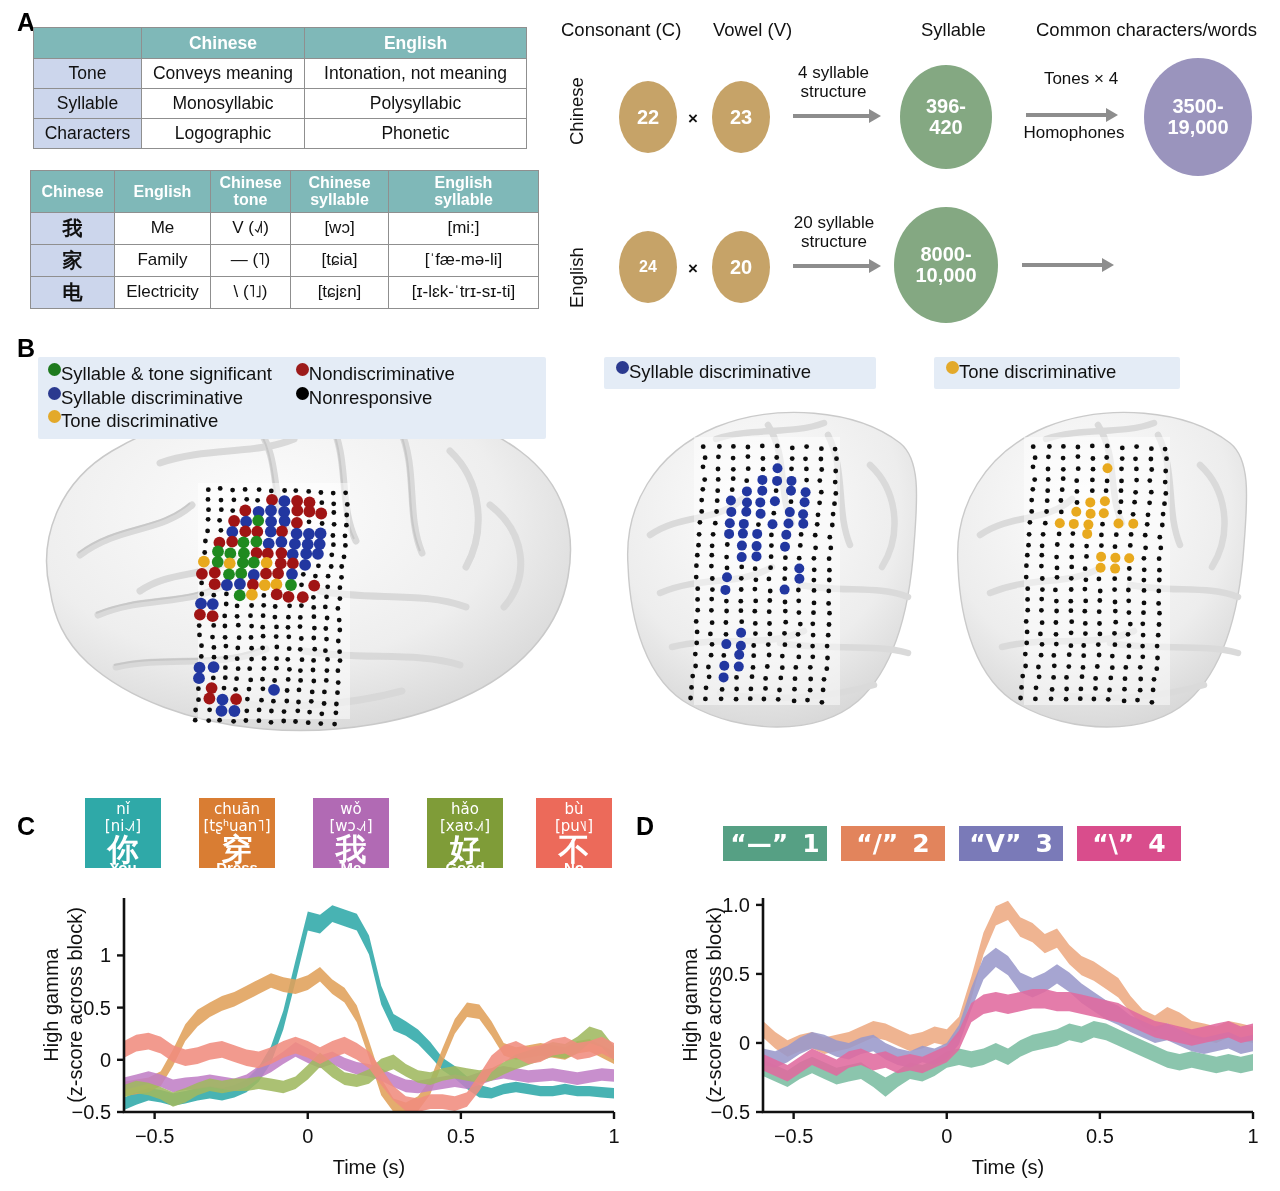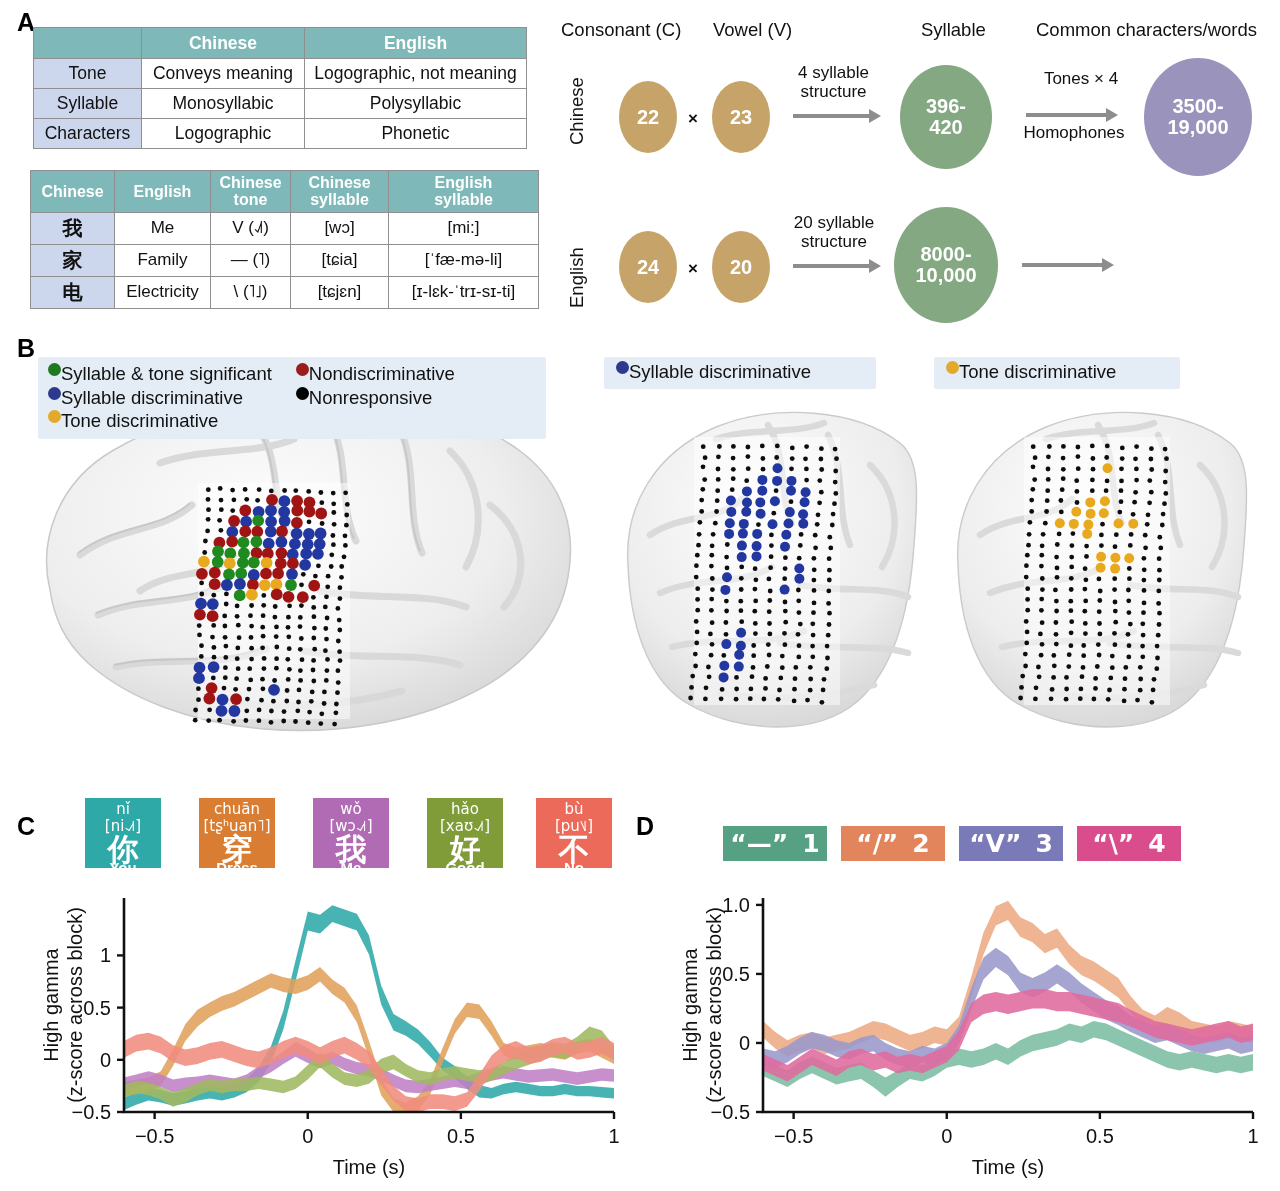--- a/index.html
+++ b/index.html
@@ -119,21 +119,21 @@
     <tr>
       <th style="width:108px; background:#7fb8b8;"></th>
       <th style="width:163px;">Chinese</th>
       <th style="width:222px;">English</th>
     </tr>
   </thead>
   <tbody>
     <tr>
       <td class="rowhead">Tone</td>
       <td>Conveys meaning</td>
-      <td>Logographic, not meaning</td>
+      <td>Intonation, not meaning</td>
     </tr>
     <tr>
       <td class="rowhead">Syllable</td>
       <td>Monosyllabic</td>
       <td>Polysyllabic</td>
     </tr>
     <tr>
       <td class="rowhead">Characters</td>
       <td>Logographic</td>
       <td>Phonetic</td>
@@ -212,21 +212,21 @@
   <div class="arrow-head" style="left:550px; top:108px;"></div>
   <div class="arrow-cap" style="left:448px; top:123px; width:140px;">Homophones</div>
   <div class="ellipse ell-purple" style="left:588px; top:58px; width:108px; height:118px; font-size:20px;">
     <div>
       <span>3500-</span><br>
       <span>19,000</span>
     </div>
   </div>
 
   <div class="rowlabel" style="left:10px; top:308px;">English</div>
-  <div class="ellipse ell-tan" style="left:63px; top:231px; width:58px; height:72px; font-size:20px;">24</div>
+  <div class="ellipse ell-tan" style="left:63px; top:231px; width:58px; height:72px; font-size:16px;">24</div>
   <div class="times" style="left:132px; top:259px;">×</div>
   <div class="ellipse ell-tan" style="left:156px; top:231px; width:58px; height:72px; font-size:20px;">20</div>
   <div class="arrow-cap" style="left:228px; top:213px; width:100px;">
     <span>20 syllable</span><br>
     <span>structure</span>
   </div>
   <div class="arrow-line" style="left:237px; top:264px; width:78px;"></div>
   <div class="arrow-head" style="left:313px; top:259px;"></div>
   <div class="ellipse ell-green" style="left:338px; top:207px; width:104px; height:116px; font-size:20px;">
     <div>

